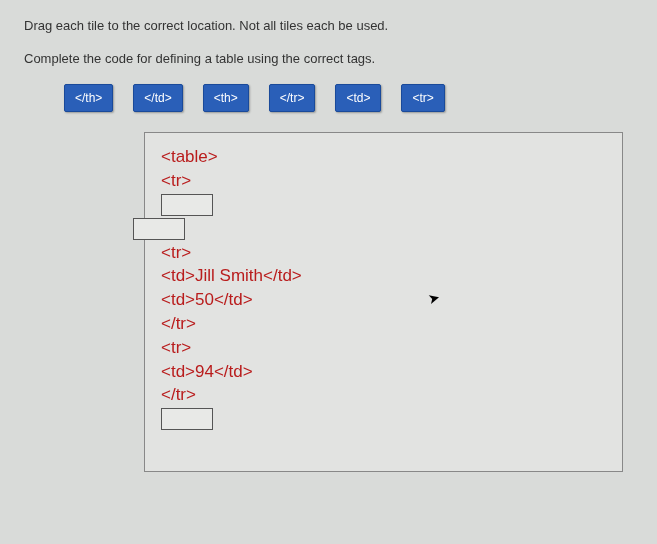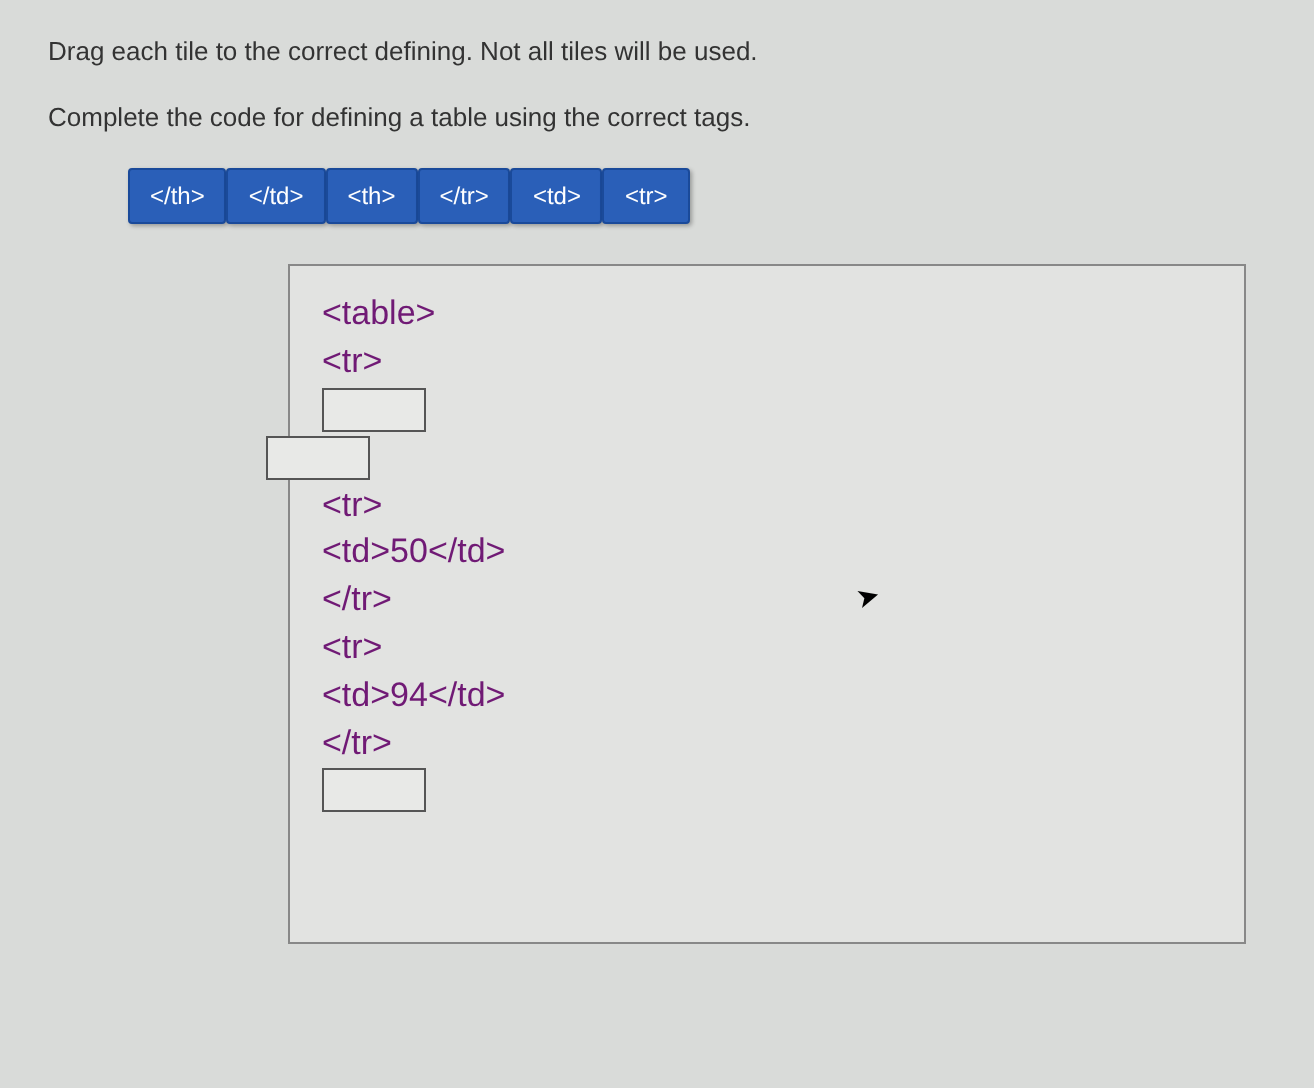--- a/index.html
+++ b/index.html
@@ -13,20 +13,21 @@
     color: #2a2a2a;
     position: relative;
   }
   .instruction {
     font-size: 13px;
     margin-bottom: 18px;
     color: #333;
   }
   .tiles-row {
     display: flex;
+    gap: 20px;
     margin: 8px 0 20px 40px;
   }
   .tile {
     background: #2a5fb8;
     color: #fff;
     font-size: 12px;
     padding: 6px 10px;
     border-radius: 2px;
     border: 1px solid #1a4a9a;
     cursor: move;
@@ -38,21 +39,21 @@
     margin-left: 120px;
     margin-right: 10px;
     border: 1px solid #888;
     background: #e2e3e1;
     padding: 12px 16px 30px 16px;
     min-height: 340px;
   }
   .code-line {
     font-family: Arial, sans-serif;
     font-size: 17px;
-    color: #701a75;
+    color: #b91c1c;
     line-height: 1.4;
     display: flex;
     align-items: center;
     flex-wrap: wrap;
   }
   .code-text { white-space: pre; }
   .drop-slot {
     display: inline-block;
     width: 52px;
     height: 22px;
@@ -67,21 +68,21 @@
     top: 290px;
     font-size: 14px;
     color: #000;
     pointer-events: none;
     transform: rotate(-15deg);
   }
 </style>
 </head>
 <body>
 
-<div class="instruction">Drag each tile to the correct defining. Not all tiles will be used.</div>
+<div class="instruction">Drag each tile to the correct location. Not all tiles each be used.</div>
 <div class="instruction">Complete the code for defining a table using the correct tags.</div>
 
 <div class="tiles-row">
   <div class="tile">&lt;/th&gt;</div>
   <div class="tile">&lt;/td&gt;</div>
   <div class="tile">&lt;th&gt;</div>
   <div class="tile">&lt;/tr&gt;</div>
   <div class="tile">&lt;td&gt;</div>
   <div class="tile">&lt;tr&gt;</div>
 </div>
@@ -96,20 +97,23 @@
   <div class="code-line">
     <span class="drop-slot"></span>
   </div>
   <div class="code-line" style="margin-left:-28px;">
     <span class="drop-slot"></span>
   </div>
   <div class="code-line">
       <span class="code-text">&lt;tr&gt;</span>
     </div>
   <div class="code-line">
+      <span class="code-text">&lt;td&gt;Jill Smith&lt;/td&gt;</span>
+    </div>
+  <div class="code-line">
       <span class="code-text">&lt;td&gt;50&lt;/td&gt;</span>
     </div>
   <div class="code-line">
       <span class="code-text">&lt;/tr&gt;</span>
     </div>
   <div class="code-line">
       <span class="code-text">&lt;tr&gt;</span>
     </div>
   <div class="code-line">
       <span class="code-text">&lt;td&gt;94&lt;/td&gt;</span>

